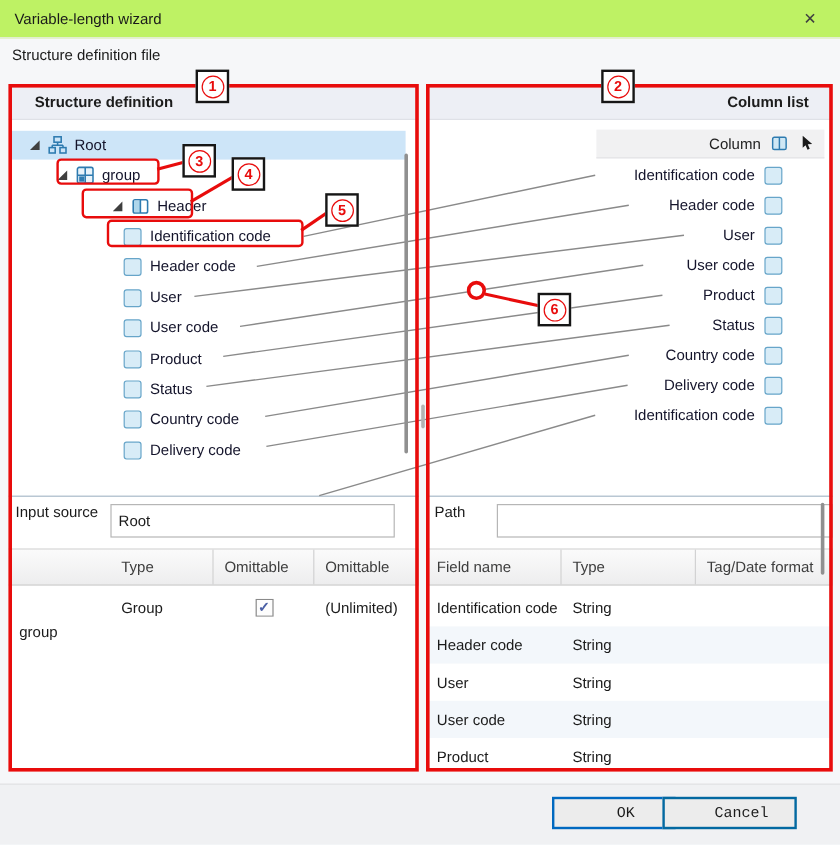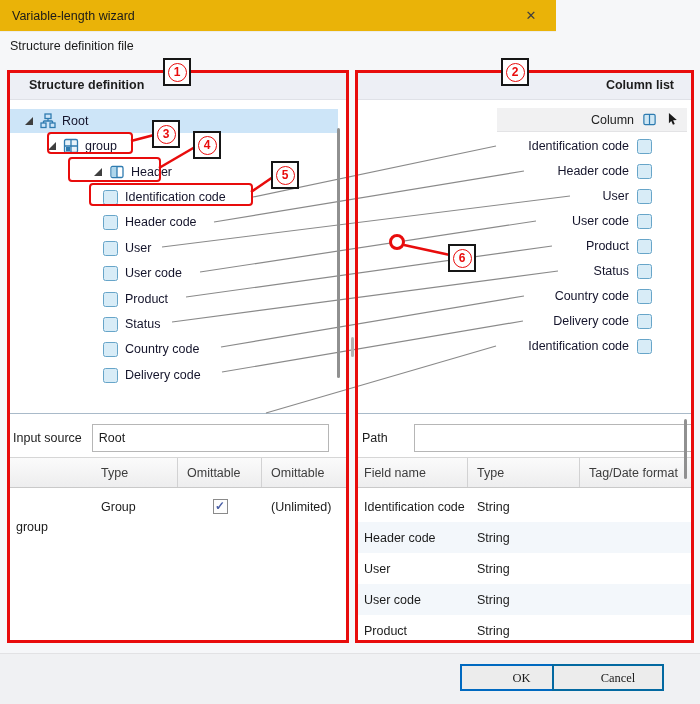--- a/index.html
+++ b/index.html
@@ -1,21 +1,21 @@
 <!DOCTYPE html>
 <html><head>
 <meta charset="utf-8">
 <style>
   * { margin:0; padding:0; box-sizing:border-box; }
   html,body { width:700px; height:704px; }
   body { font-family:"Liberation Sans", sans-serif; background:#f6f7f9; color:#1b1b1b; }
   #dialog { position:relative; width:700px; height:704px; overflow:hidden; background:#f6f7f9; }
 
   
-  #titlebar { position:absolute; left:0; top:0; width:556px; height:32px; background:#eab308; border-bottom:1px solid #ececec; }
+  #titlebar { position:absolute; left:0; top:0; width:700px; height:32px; background:#bef264; border-bottom:1px solid #ececec; }
   #title { position:absolute; left:12px; top:0; line-height:32px; font-size:12.5px; color:#1a1a1a; }
   #close-btn { position:absolute; right:10px; top:0; width:30px; height:32px; text-align:center; line-height:32px; font-size:13px; color:#404040; }
   #subtitle { position:absolute; left:10px; top:39px; font-size:12.5px; color:#1a1a1a; }
 
   
   .panel { position:absolute; top:70px; height:573px; background:#ffffff; overflow:hidden; z-index:1; }
   #panel-left { left:7px; width:342px; }
   #panel-right { left:355px; width:339px; }
   .panel-band { position:absolute; left:0; top:0; right:0; height:30px; background:#edeff5; border-bottom:1px solid #dfe1e7; font-weight:bold; font-size:12.5px; color:#1c1c1c; line-height:30px; }
   #panel-left .panel-band { padding-left:22px; }
@@ -34,21 +34,21 @@
 
   
   #col-band { position:absolute; left:142px; top:38px; width:190px; height:24px; background:#f1f1f2; border-bottom:1px solid #e3e3e5; display:flex; align-items:center; justify-content:flex-end; padding-right:8px; font-size:12.5px; color:#222; }
   #col-band .ticon { margin:0 0 0 8px; }
   #cursor { margin-left:10px; display:flex; }
   .crow { position:absolute; right:0; width:339px; height:24px; display:flex; align-items:center; justify-content:flex-end; padding-right:42px; font-size:12.5px; }
   .crow .cbx { margin-left:8px; }
 
   
   .panel-divider { position:absolute; left:0; right:0; top:343px; height:1px; background:#a9bac9; }
-  .inrow { position:absolute; left:0; right:0; top:350px; height:36px; display:flex; align-items:center; font-size:12.5px; }
+  .inrow { position:absolute; left:0; right:0; top:350px; height:36px; display:flex; align-items:flex-start; font-size:12.5px; }
   .inrow label { color:#1b1b1b; }
   .inrow input { height:28px; border:1px solid #b6b6b6; background:#fff; font-family:"Liberation Sans", sans-serif; font-size:12.5px; padding:0 6px; color:#1b1b1b; }
   #panel-left .inrow { padding-left:6px; }
   #panel-left .inrow input { margin-left:10px; width:237px; }
   #panel-right .inrow { padding-left:7px;gap:16px; }
   #panel-right .inrow input { margin-left:10px; width:293px; }
 
   
   .grid { position:absolute; left:0; right:0; top:387px; bottom:0; font-size:12.5px; }
   .ghead { display:flex; height:31px; background:linear-gradient(#fbfbfb,#ededee); border-top:1px solid #d6d6d6; border-bottom:1px solid #c9c9c9; color:#3d3d3d; }
@@ -80,21 +80,21 @@
   #rect-idcode { left:89px; top:183px; width:164px; height:23px; }
   #circle-marker { position:absolute; left:389px; top:234px; width:16px; height:16px; border:3px solid #e80c0c; border-radius:50%; background:#fff; z-index:6; }
   .badge { position:absolute; width:28px; height:28px; background:#fff; border:2px solid #161616; display:flex; align-items:center; justify-content:center; z-index:7; }
   .bnum { width:19px; height:19px; border:1.6px solid #e80c0c; border-radius:50%; color:#e80c0c; font-size:12px; font-weight:bold; display:flex; align-items:center; justify-content:center; }
   #badge-1 { left:163px; top:58px; } #badge-2 { left:501px; top:58px; }
   #badge-3 { left:152px; top:120px; } #badge-4 { left:193px; top:131px; }
   #badge-5 { left:271px; top:161px; } #badge-6 { left:448px; top:244px; }
 
   
   #footer { position:absolute; left:0; top:653px; width:700px; height:51px; background:#f0f1f3; border-top:1px solid #e2e2e4; z-index:2; }
-  .btn { position:absolute; top:10px; height:27px; background:#ececec; font-family:Liberation Serif, serif; font-size:12.5px; color:#1b1b1b; text-align:center; line-height:24px;padding-left:20px; }
+  .btn { position:absolute; top:10px; height:27px; background:#ececec; font-family:Liberation Mono, monospace; font-size:12.5px; color:#1b1b1b; text-align:center; line-height:24px;padding-left:20px; }
   #btn-ok { left:460px; width:103px; border:2px solid #0069c0; }
   #btn-cancel { left:552px; width:112px; border:2px solid #0369a1; }
 </style>
 </head>
 <body>
 
 <div id="dialog">
 
   <div id="titlebar">
     <span id="title">Variable-length wizard</span>

